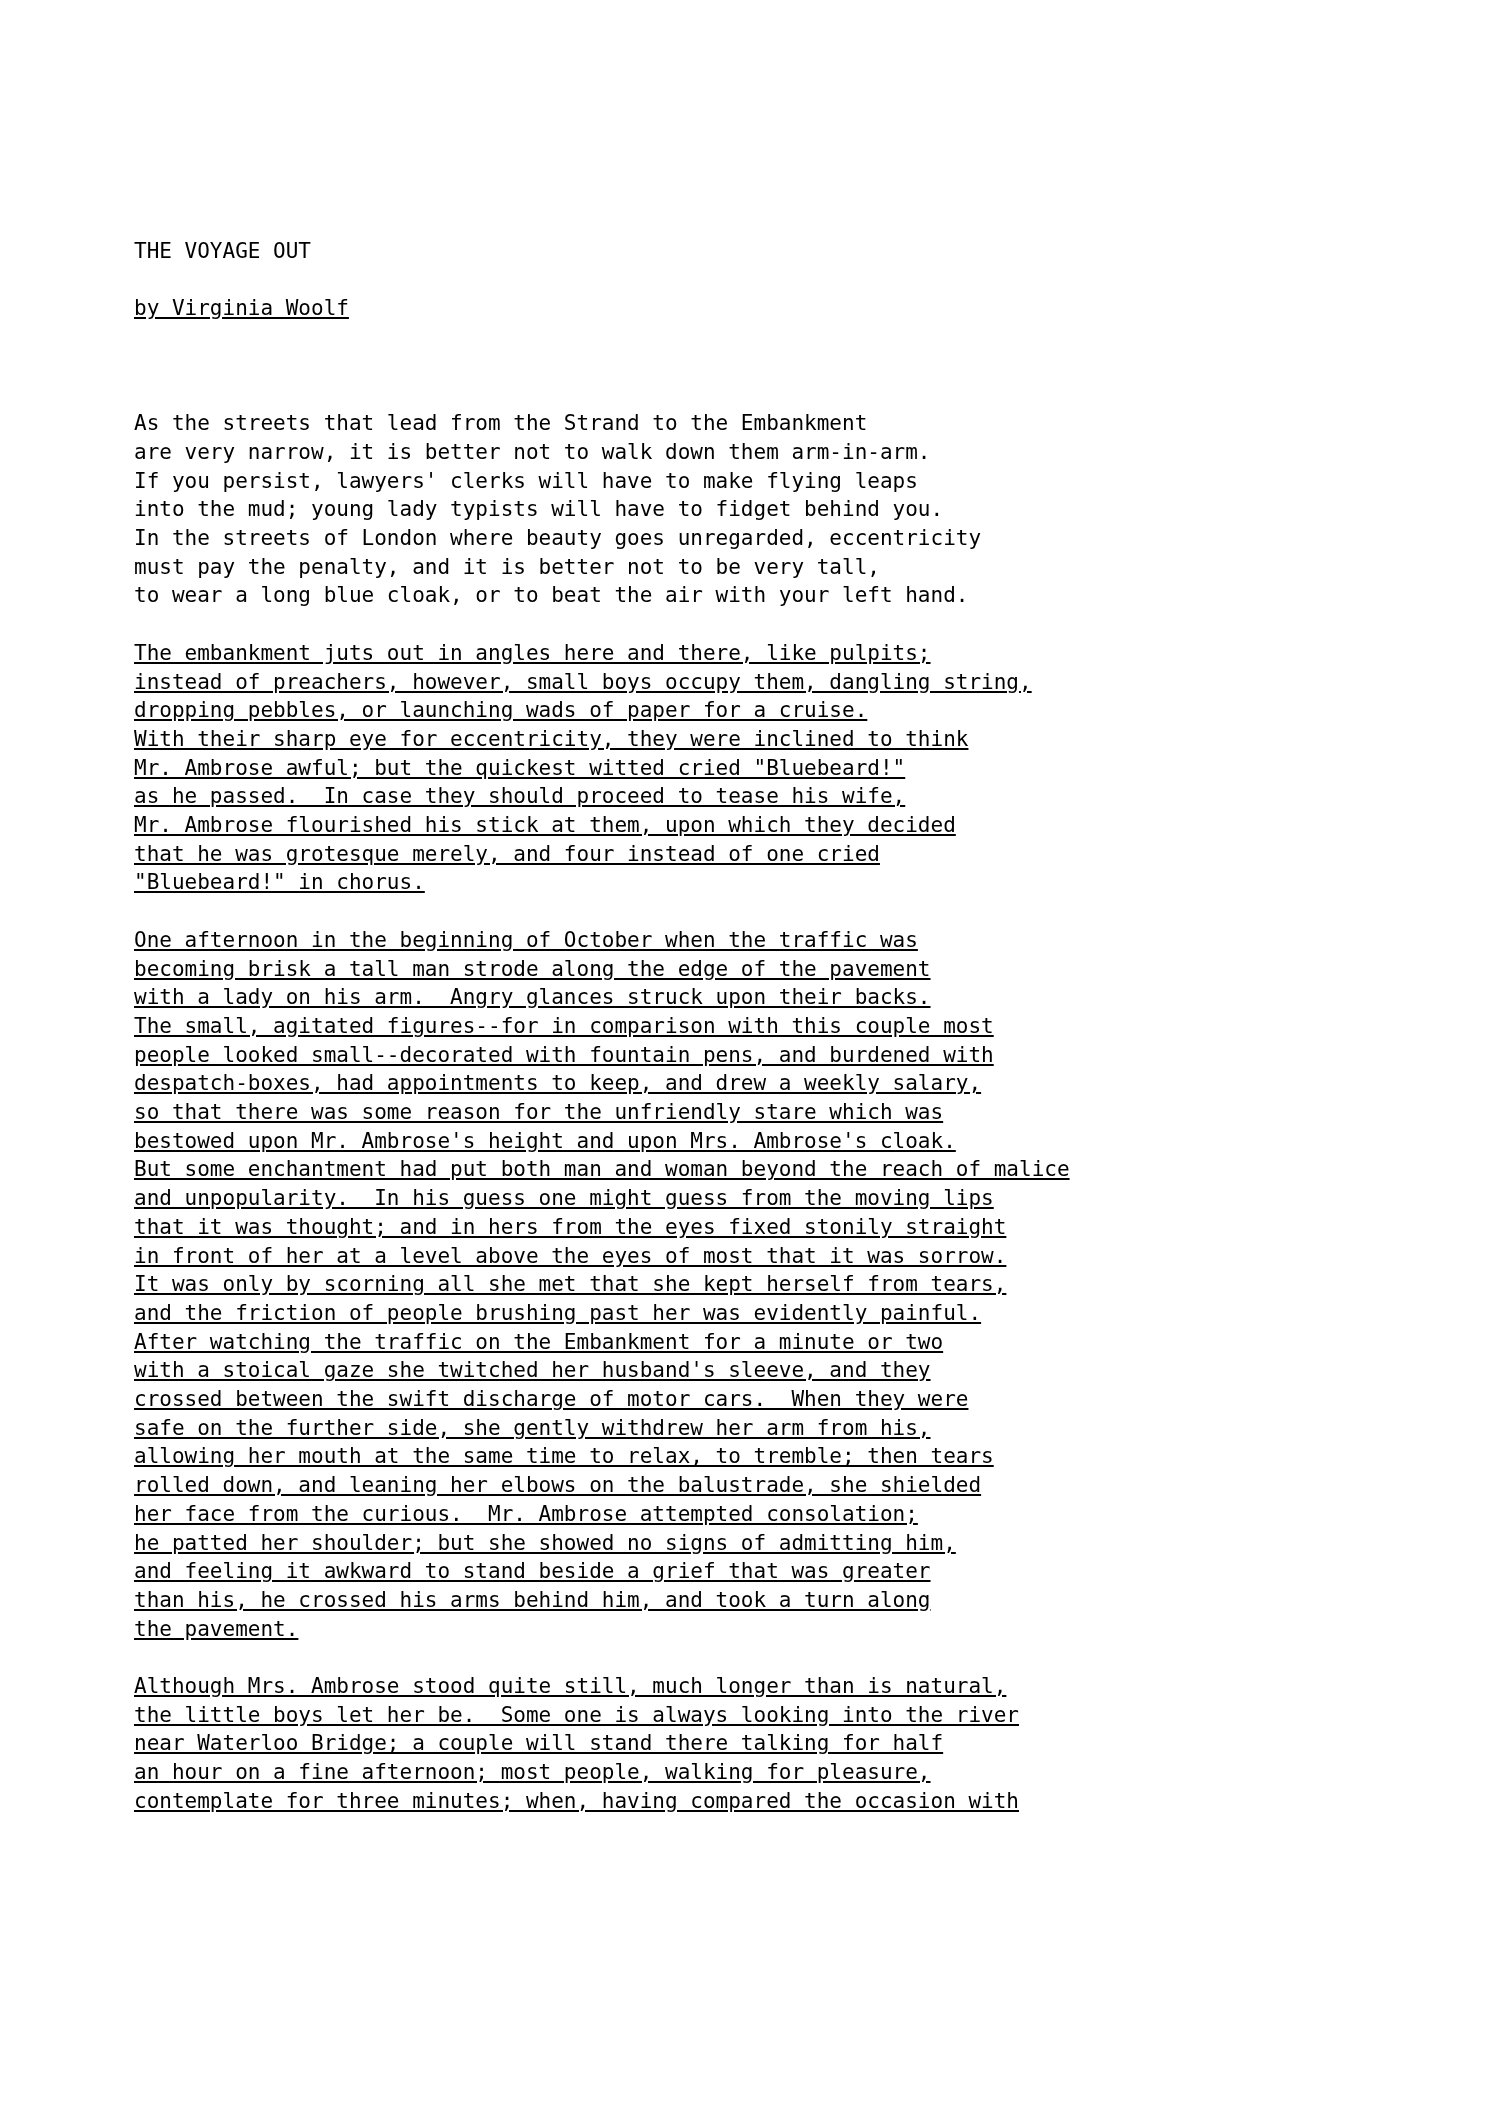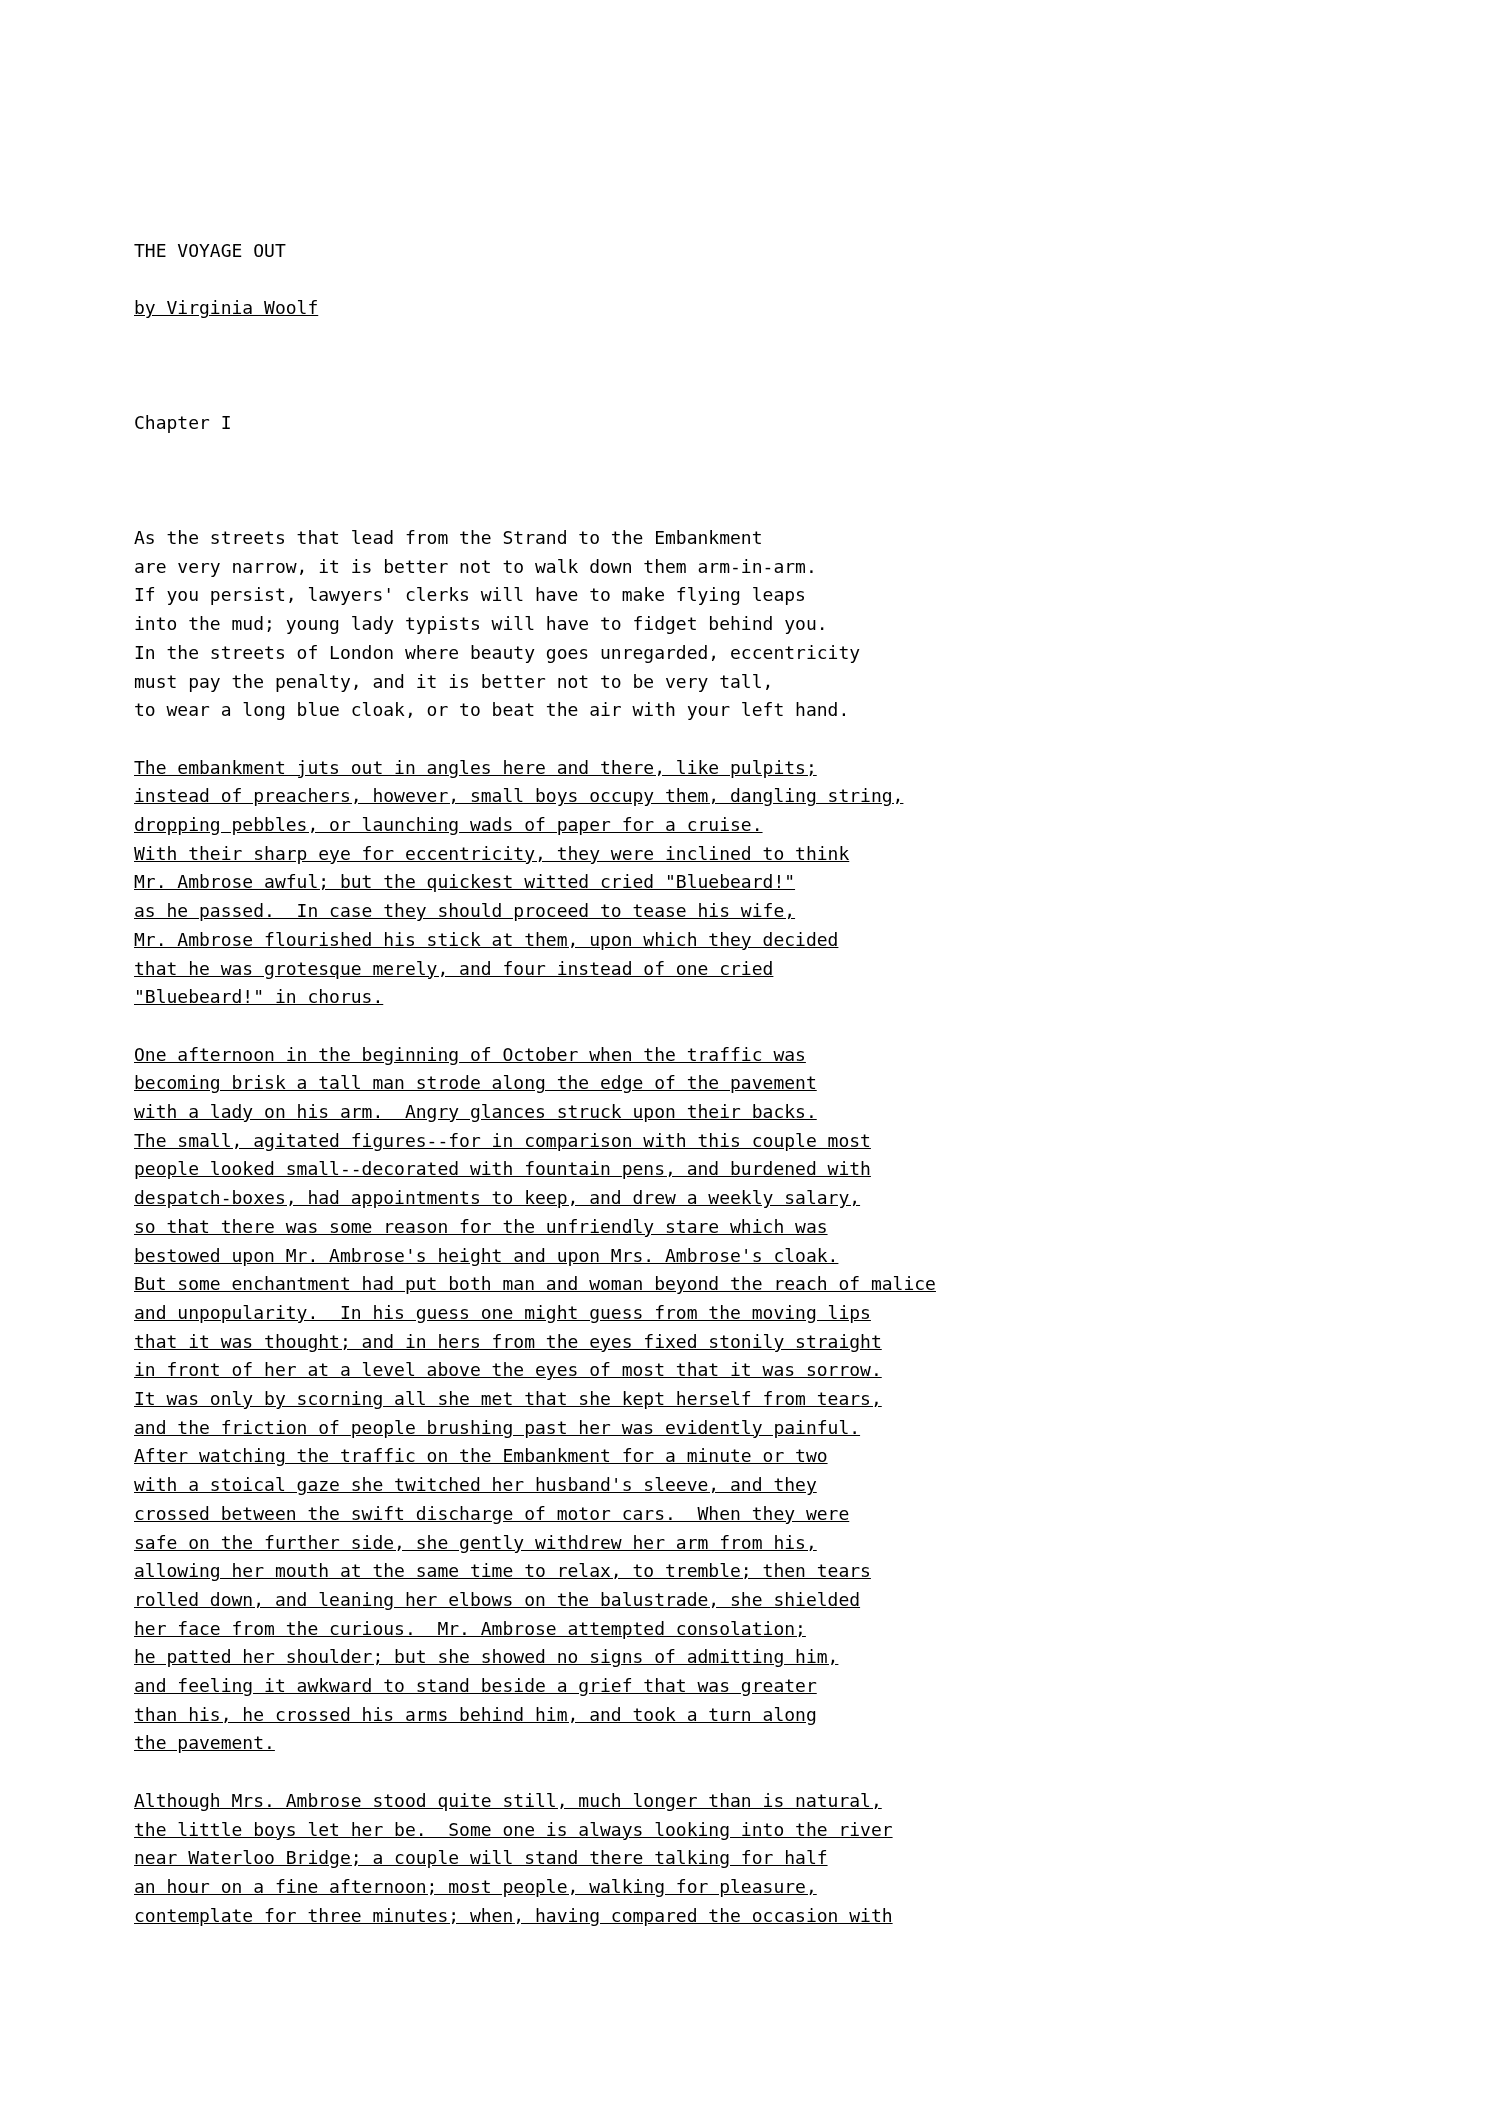--- a/index.html
+++ b/index.html
@@ -8,41 +8,40 @@
     background: #ffffff;
   }
   .page {
     position: relative;
     width: 1500px;
     min-height: 2121px;
     box-sizing: border-box;
     background: #ffffff;
     padding: 237px 40px 100px 134px;
     font-family: "DejaVu Sans Mono", "Liberation Mono", monospace;
-    font-size: 18px;
+    font-size: 21px;
     line-height: 28.7px;
     color: #000000;
   }
   .txt {
     white-space: pre;
     margin: 0;
   }
   
   .gap-1 { margin-top: 28.7px; text-decoration: underline; }
   .gap-3 { margin-top: 86.1px; }
 </style>
 </head>
 <body>
 
 <div class="page">
   <div class="txt">THE VOYAGE OUT</div>
 
   <div class="txt gap-1">by Virginia Woolf</div>
 
-  <div class="txt gap-3">Chapter I</div>
 
   <div class="txt gap-3">As the streets that lead from the Strand to the Embankment
 are very narrow, it is better not to walk down them arm-in-arm.
 If you persist, lawyers' clerks will have to make flying leaps
 into the mud; young lady typists will have to fidget behind you.
 In the streets of London where beauty goes unregarded, eccentricity
 must pay the penalty, and it is better not to be very tall,
 to wear a long blue cloak, or to beat the air with your left hand.</div>
 
   <div class="txt gap-1">The embankment juts out in angles here and there, like pulpits;

